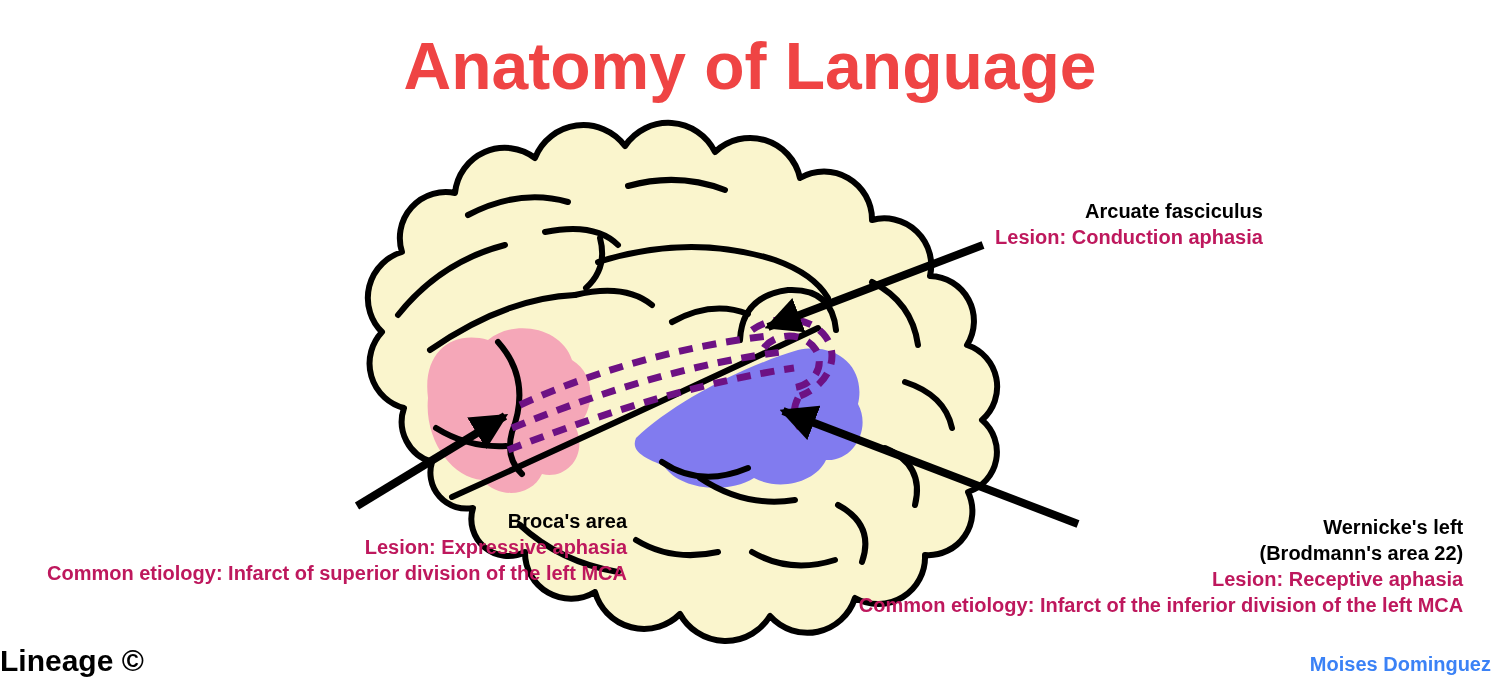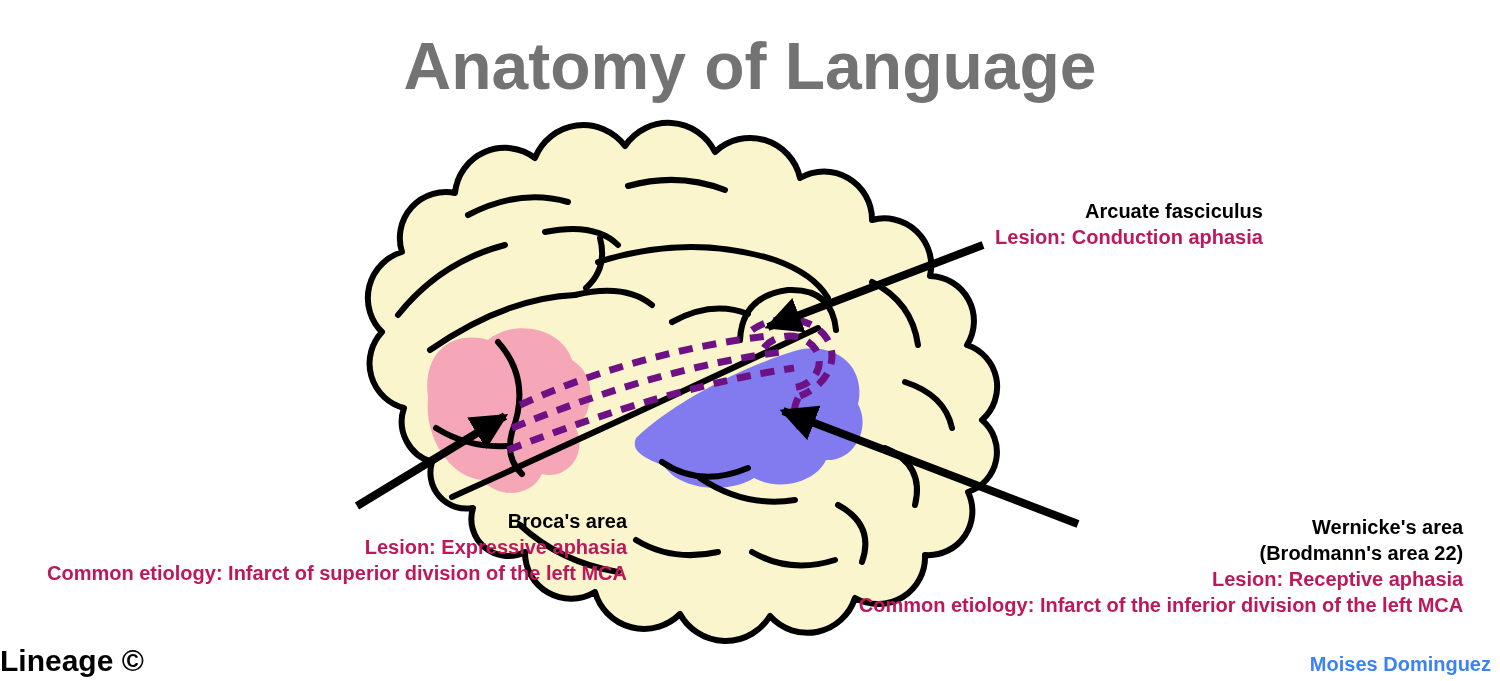--- a/index.html
+++ b/index.html
@@ -3,21 +3,21 @@
 <meta charset="utf-8">
 <style>
   html,body{margin:0;padding:0;}
   body{
     width:1500px;height:681px;position:relative;background:#ffffff;
     font-family:"Liberation Sans", sans-serif;overflow:hidden;
   }
   .abs{position:absolute;}
   #title{
     left:0;top:28px;width:1500px;text-align:center;
-    font-size:66px;font-weight:bold;color:#737373;letter-spacing:0px;
+    font-size:66px;font-weight:bold;color:#ef4444;letter-spacing:0px;
   }
   .label-block{text-align:right;font-weight:bold;font-size:20px;line-height:26px;color:#000;white-space:nowrap;}
   .red{color:#be185d;}
   #arcuate-label{left:1129px;top:198px;transform:translateX(-50%);}
   #broca-label{left:337px;top:508px;transform:translateX(-50%);}
   #wernicke-label{left:1161px;top:514px;transform:translateX(-50%);}
   #brand{left:0;top:644px;font-size:30px;font-weight:bold;color:#000;}
   #author{right:9px;top:653px;font-size:20px;font-weight:bold;color:#3b82f6;}
   svg{position:absolute;left:0;top:0;}
   .gyrus{fill:none;stroke:#000;stroke-width:6;stroke-linecap:round;}
@@ -115,20 +115,20 @@
   <div class="red">Lesion: Conduction aphasia</div>
 </div>
 
 <div id="broca-label" class="abs label-block">
   <div>Broca's area</div>
   <div class="red">Lesion: Expressive aphasia</div>
   <div class="red">Common etiology: Infarct of superior division of the left MCA</div>
 </div>
 
 <div id="wernicke-label" class="abs label-block">
-  <div>Wernicke's area</div>
+  <div>Wernicke's left</div>
   <div>(Brodmann's area 22)</div>
   <div class="red">Lesion: Receptive aphasia</div>
   <div class="red">Common etiology: Infarct of the inferior division of the left MCA</div>
 </div>
 
 <div id="brand" class="abs">Lineage ©</div>
 <div id="author" class="abs">Moises Dominguez</div>
 
 </body></html>

